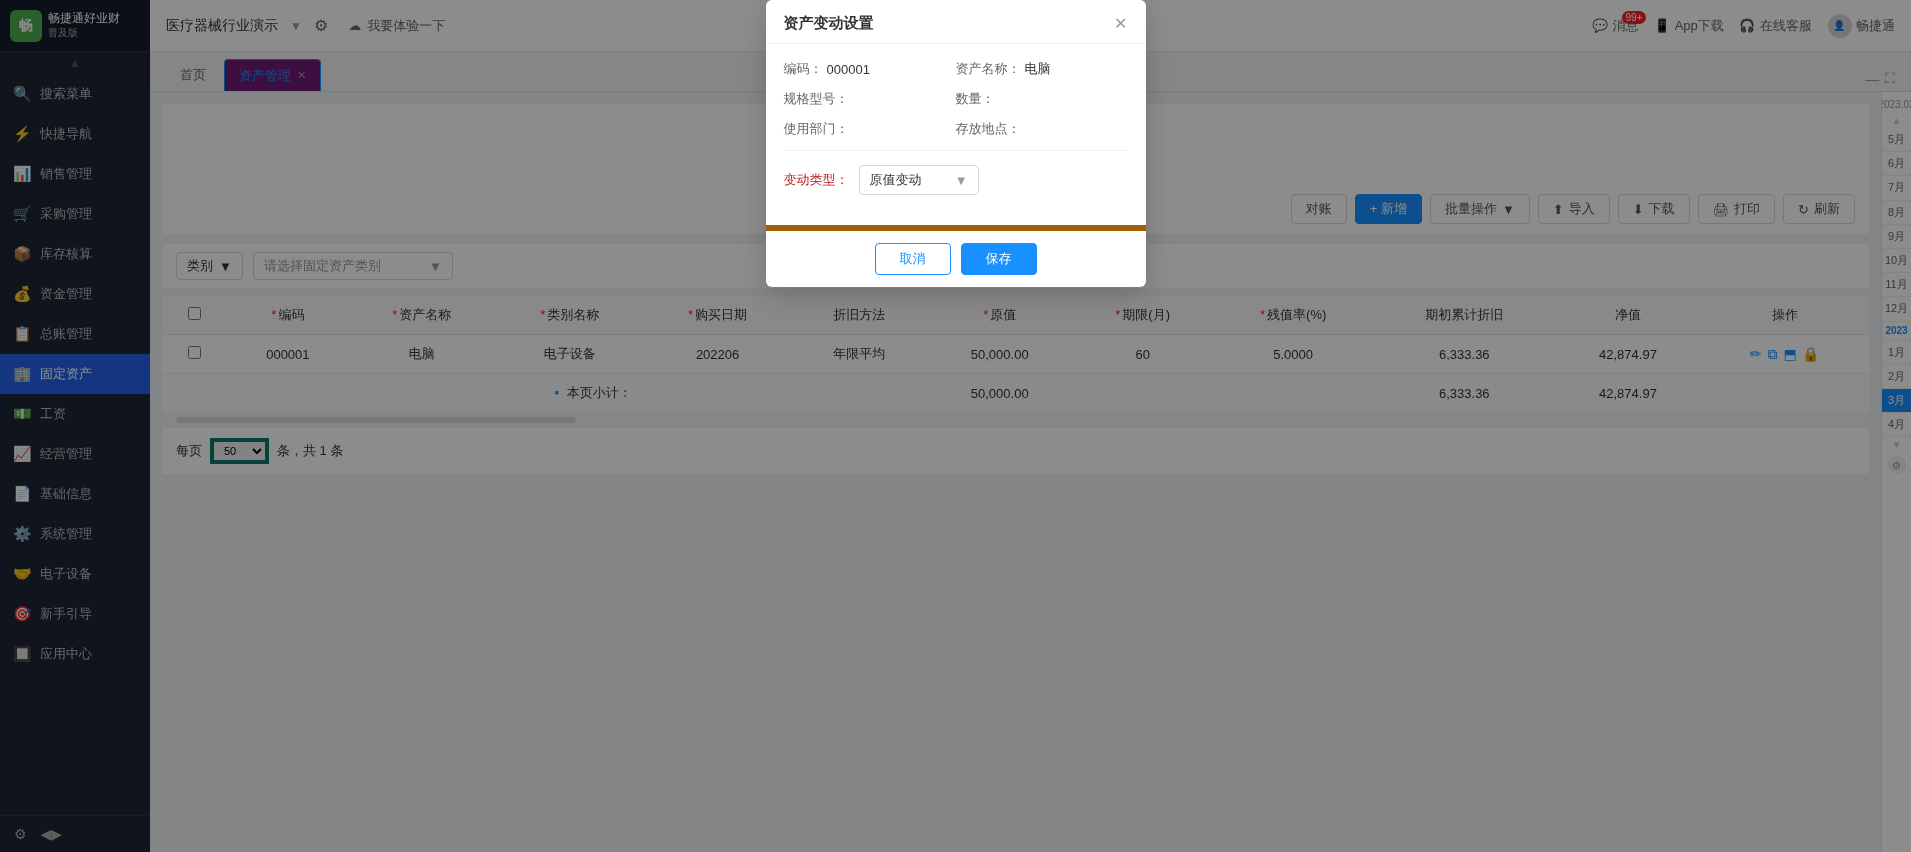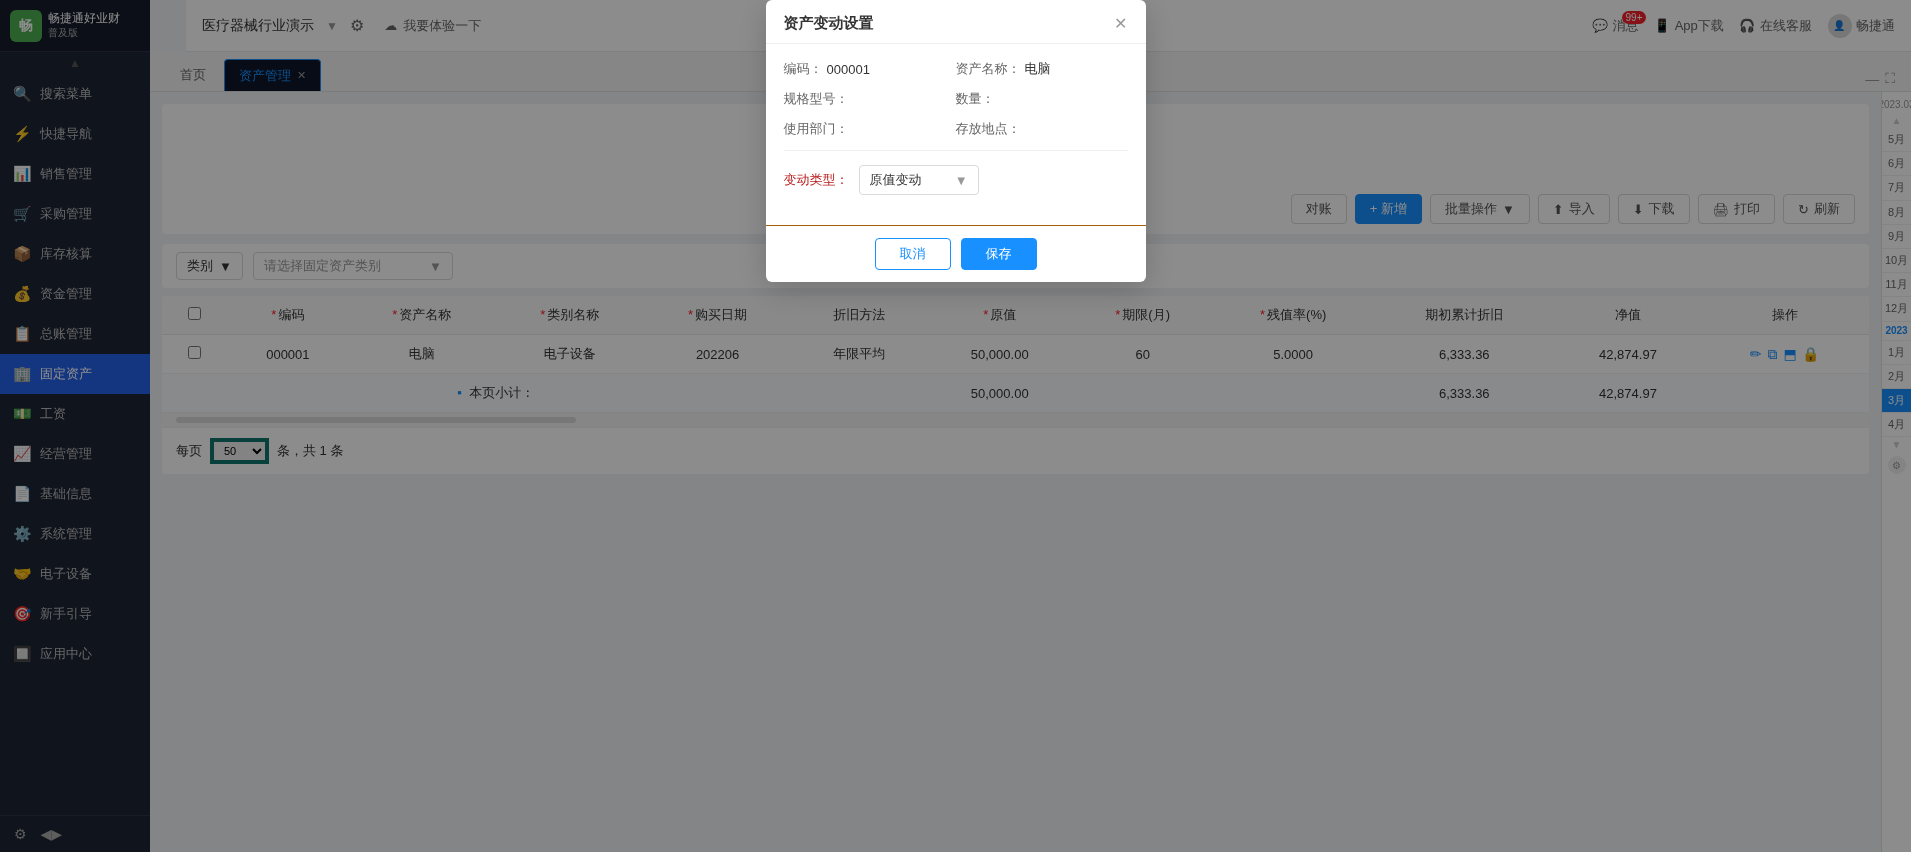--- a/index.html
+++ b/index.html
@@ -17,37 +17,37 @@
     .sidebar-item { display: flex; align-items: center; gap: 8px; padding: 11px 14px; cursor: pointer; color: #bbb; transition: background 0.2s; font-size: 13px; }
     .sidebar-item.active { background: #2563eb; color: #fff; }
     .sidebar-item .s-icon { width: 18px; height: 18px; display: flex; align-items: center; justify-content: center; font-size: 15px; flex-shrink: 0; }
     .sidebar-footer { padding: 10px 14px; display: flex; align-items: center; gap: 14px; border-top: 1px solid #2a3448; }
     .sidebar-footer-btn { color: #aaa; cursor: pointer; font-size: 14px; }
 
     
     .main { flex: 1; display: flex; flex-direction: column; overflow: hidden; }
 
     
-    .topbar { height: 52px; background: #fff; display: flex; align-items: center; padding: 0 16px; gap: 12px; border-bottom: 1px solid #e8e8e8; flex-shrink: 0; margin-left: 36px; }
+    .topbar { height: 52px; background: #fff; display: flex; align-items: center; padding: 0 16px; gap: 12px; border-bottom: 1px solid #e8e8e8; flex-shrink: 0; }
     .topbar-title { font-size: 14px; color: #333; font-weight: 500; }
     .topbar-arrow { color: #999; font-size: 12px; }
     .topbar-settings { color: #666; font-size: 16px; cursor: pointer; }
     .topbar-experience { display: flex; align-items: center; gap: 6px; color: #666; font-size: 13px; cursor: pointer; margin-left: 8px; }
     .topbar-right { margin-left: auto; display: flex; align-items: center; gap: 16px; }
     .topbar-msg { display: flex; align-items: center; gap: 4px; color: #666; font-size: 13px; cursor: pointer; position: relative; }
     .badge { background: #f5222d; color: white; font-size: 10px; padding: 1px 4px; border-radius: 8px; position: absolute; top: -6px; right: -8px; }
     .topbar-app { display: flex; align-items: center; gap: 4px; color: #666; font-size: 13px; cursor: pointer; }
     .topbar-service { display: flex; align-items: center; gap: 4px; color: #666; font-size: 13px; cursor: pointer; }
     .topbar-user { display: flex; align-items: center; gap: 4px; color: #666; font-size: 13px; cursor: pointer; }
     .user-avatar { width: 24px; height: 24px; background: #d9d9d9; border-radius: 50%; display: flex; align-items: center; justify-content: center; font-size: 10px; color: #666; }
 
     
     .tabbar { height: 40px; background: #f5f5f5; display: flex; align-items: flex-end; padding: 0 16px; border-bottom: 1px solid #e0e0e0; flex-shrink: 0; gap: 4px; }
     .tab { height: 32px; padding: 0 14px; display: flex; align-items: center; gap: 6px; border-radius: 4px 4px 0 0; cursor: pointer; font-size: 13px; background: #fff; border: 1px solid #e0e0e0; border-bottom: none; color: #666; }
-    .tab.active { background: #0f172a; border-color: #1890ff; color: #1890ff; }
+    .tab.active { background: #701a75; border-color: #1890ff; color: #1890ff; }
     .tab-home { background: transparent; border: none; color: #666; }
     .tab-close { font-size: 11px; color: #999; cursor: pointer; }
 
     
     .content { flex: 1; display: flex; overflow: hidden; position: relative; }
     .page-content { flex: 1; padding: 12px; overflow: auto; background: #f0f2f5; }
 
     
     .page-toolbar { background: #fff; border-radius: 4px; padding: 10px 14px; display: flex; align-items: center; gap: 10px; margin-bottom: 10px; flex-direction: column; }
     .tab-btn { display: flex; align-items: center; gap: 5px; padding: 5px 12px; border-radius: 4px; cursor: pointer; font-size: 13px; border: 1px solid transparent; }
@@ -100,21 +100,21 @@
     .dialog-field { flex: 1; display: flex; align-items: center; gap: 4px; font-size: 13px; color: #666; }
     .dialog-field-label { white-space: nowrap; }
     .dialog-field-value { color: #333; font-weight: 500; }
     .dialog-divider { border: none; border-top: 1px solid #f0f0f0; margin: 8px 0 14px; }
     .dialog-form-row { display: flex; align-items: center; gap: 10px; margin-bottom: 14px; font-size: 13px; }
     .dialog-form-label { color: #b91c1c; white-space: nowrap; min-width: 60px; text-align: right; }
     .dialog-select { display: flex; align-items: center; gap: 6px; border: 1px solid #d9d9d9; border-radius: 4px; padding: 5px 10px; background: #fff; cursor: pointer; font-size: 13px; color: #333; min-width: 120px; }
     .dialog-select-arrow { margin-left: auto; color: #999; }
     .dialog-input { border: 1px solid #d9d9d9; border-radius: 4px; padding: 5px 10px; font-size: 13px; color: #999; width: 100%; background: #fff; }
     .required-dot { color: #f5222d; }
-    .dialog-footer { padding: 12px 7px; display: flex; justify-content: center; gap: 10px; border-top: 1px solid #a16207; }
+    .dialog-footer { padding: 12px 7px; display: flex; justify-content: center; gap: 10px; border-top: 6px solid #a16207; }
     .btn-cancel { padding: 6px 24px; border-radius: 4px; border: 1px solid #1890ff; color: #1890ff; background: #fff; cursor: pointer; font-size: 13px; }
     .btn-save { padding: 6px 24px; border-radius: 4px; border: 1px solid #1890ff; color: #fff; background: #1890ff; cursor: pointer; font-size: 13px; }
 
     
     .h-scroll { height: 14px; background: #f5f5f5; display: flex; align-items: center; padding: 0 4px; }
     .h-scroll-bar { height: 6px; width: 400px; background: #d9d9d9; border-radius: 3px; margin-left: 10px; }
   </style>
 </head>
 <body>
 
@@ -338,21 +338,21 @@
                 <div class="action-icons">
                   <span class="action-icon">✏</span>
                   <span class="action-icon">⧉</span>
                   <span class="action-icon">⬒</span>
                   <span class="action-icon">🔒</span>
                 </div>
               </td>
             </tr>
             <tr class="subtotal-row">
               <td colspan="2"></td>
-              <td colspan="2" style="text-align:center;">
+              <td colspan="2" style="text-align:right;">
                 <span style="color:#1890ff;margin-right:4px;">▪</span>
                 <span>本页小计：</span>
               </td>
               <td></td>
               <td></td>
               <td>50,000.00</td>
               <td></td>
               <td></td>
               <td>6,333.36</td>
               <td>42,874.97</td>

